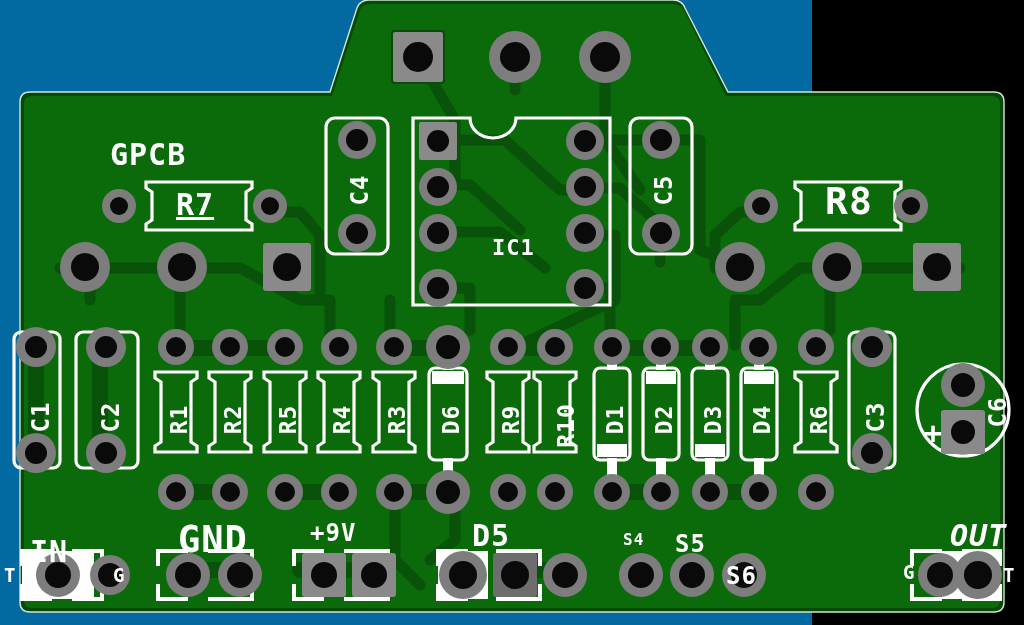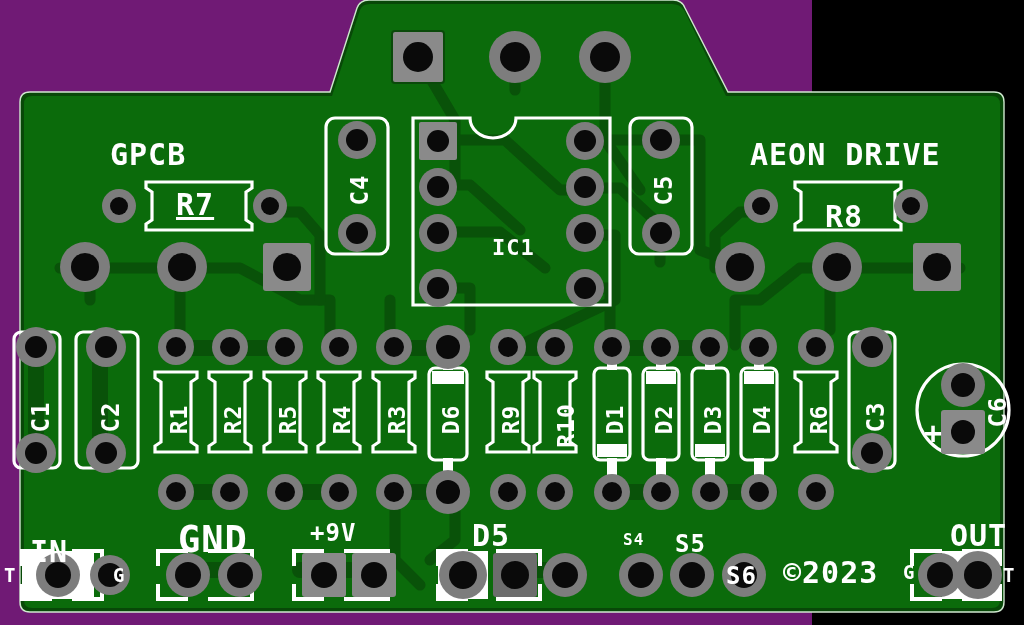--- a/index.html
+++ b/index.html
@@ -1,18 +1,18 @@
 <!DOCTYPE html>
 <html><head>
 <meta charset="utf-8">
 <style>
   html,body{margin:0;padding:0;background:#000;}
   body{width:1024px;height:625px;overflow:hidden;
        font-family:"DejaVu Sans Mono","Liberation Mono",monospace;}
-  #stage{position:relative;width:812px;height:625px;background:#701a75;}
+  #stage{position:relative;width:812px;height:625px;background:#0369a1;}
   #stage svg{position:absolute;left:0;top:0;}
   .lbl{position:absolute;color:#fff;font-weight:bold;letter-spacing:1px;
        user-select:none;white-space:nowrap;line-height:1;}
   .vert{transform-origin:center center;}
 </style>
 </head>
 <body>
 
 <div id="stage">
 
@@ -375,26 +375,25 @@
 
       <circle cx="940" cy="575" r="22" fill="#7d7d7d"></circle>
         <circle cx="940" cy="575" r="13" fill="#0a0a0a"></circle>
       <circle cx="978" cy="575" r="24" fill="#7d7d7d"></circle>
         <circle cx="978" cy="575" r="14" fill="#0a0a0a"></circle>
     </g>
   </svg>
 
   <div class="lbl" style="left:110px;top:140px;font-size:30px;">GPCB</div>
 
-  <div class="lbl" style="left:750px;top:140px;font-size:30px;">AEON DRIVE</div>
 
   <div class="lbl" style="left:492px;top:198px;font-size:22px;margin-top:39px;">IC1</div>
 
   <div class="lbl" style="left:176px;top:190px;font-size:30px;text-decoration:underline;">R7</div>
-  <div class="lbl" style="left:825px;top:202px;font-size:30px;">R8</div>
+  <div class="lbl" style="left:825px;top:182px;font-size:38px;">R8</div>
 
   <div class="lbl vert" style="left:345px;top:178px;font-size:24px;transform:rotate(-90deg);">C4</div>
   <div class="lbl vert" style="left:649px;top:178px;font-size:24px;transform:rotate(-90deg);">C5</div>
 
   <div class="lbl vert" style="left:26px;top:405px;font-size:24px;transform:rotate(-90deg);">C1</div>
   <div class="lbl vert" style="left:96px;top:405px;font-size:24px;transform:rotate(-90deg);">C2</div>
   <div class="lbl vert" style="left:165px;top:408px;font-size:23px;transform:rotate(-90deg);">R1</div>
   <div class="lbl vert" style="left:219px;top:408px;font-size:23px;transform:rotate(-90deg);">R2</div>
   <div class="lbl vert" style="left:274px;top:408px;font-size:23px;transform:rotate(-90deg);">R5</div>
   <div class="lbl vert" style="left:328px;top:408px;font-size:23px;transform:rotate(-90deg);">R4</div>
@@ -409,26 +408,25 @@
   <div class="lbl vert" style="left:805px;top:408px;font-size:23px;transform:rotate(-90deg);">R6</div>
   <div class="lbl vert" style="left:861px;top:405px;font-size:24px;transform:rotate(-90deg);">C3</div>
 
   <div class="lbl vert" style="left:983px;top:400px;font-size:24px;transform:rotate(-90deg);">C6</div>
   <div class="lbl" style="left:924px;top:418px;font-size:30px;">+</div>
 
   <div class="lbl" style="left:30px;top:521px;font-size:30px;margin-top:16px;">IN</div>
   <div class="lbl" style="left:178px;top:521px;font-size:37px;">GND</div>
   <div class="lbl" style="left:310px;top:521px;font-size:24px;">+9V</div>
   <div class="lbl" style="left:472px;top:521px;font-size:30px;">D5</div>
-  <div class="lbl" style="left:950px;top:521px;font-size:30px;">OUT</div>
+  <div class="lbl" style="left:950px;top:521px;font-size:30px;font-style:italic;">OUT</div>
 
   <div class="lbl" style="left:4px;top:566px;font-size:19px;">T</div>
   <div class="lbl" style="left:113px;top:566px;font-size:19px;">G</div>
   <div class="lbl" style="left:903px;top:563px;font-size:19px;">G</div>
   <div class="lbl" style="left:1003px;top:566px;font-size:19px;">T</div>
 
   <div class="lbl" style="left:623px;top:532px;font-size:16px;">S4</div>
   <div class="lbl" style="left:675px;top:532px;font-size:24px;">S5</div>
   <div class="lbl" style="left:726px;top:564px;font-size:24px;">S6</div>
 
-  <div class="lbl" style="left:783px;top:558px;font-size:30px;">©2023</div>
 
 </div>
 
 </body></html>

